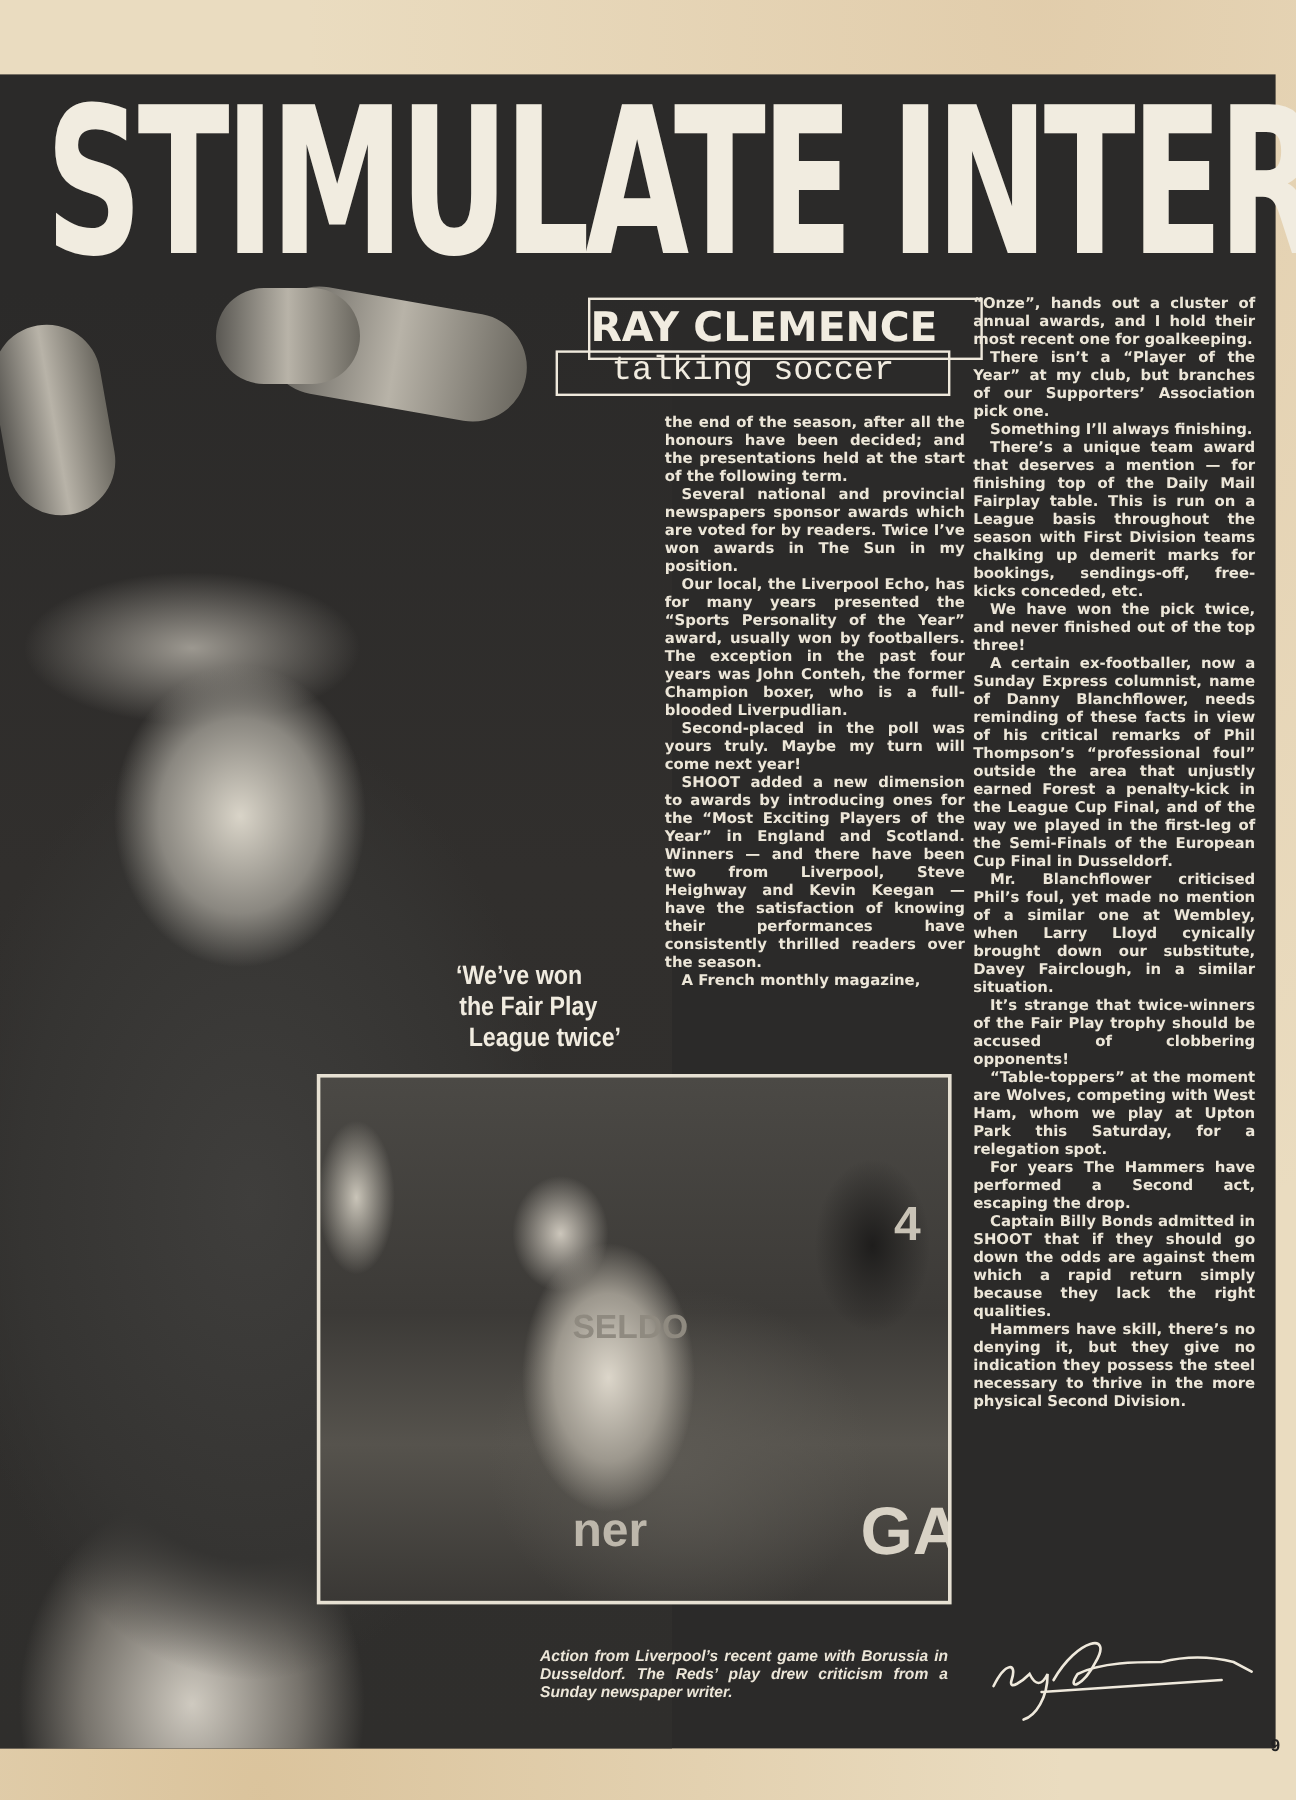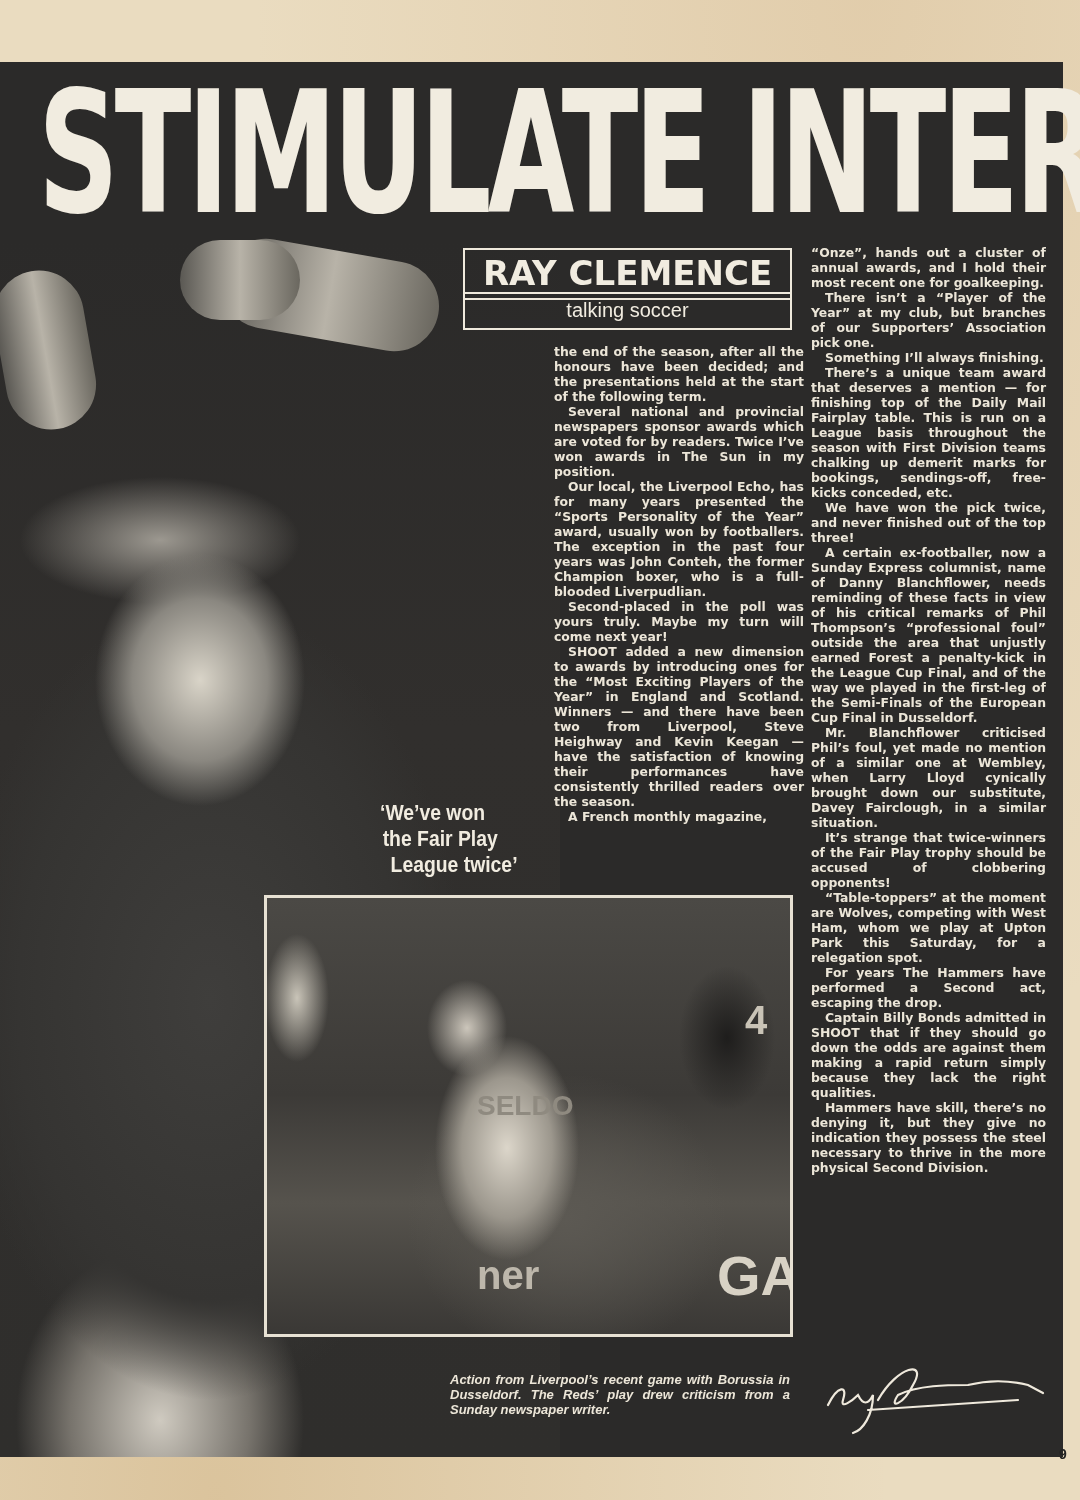--- a/index.html
+++ b/index.html
@@ -41,33 +41,33 @@
     color: #f1ece0; font-weight: bold; font-size: 22px; line-height: 26px;
     font-family: "Liberation Sans", sans-serif;
     transform: scaleX(0.88); transform-origin: left top;
   }
   .photo-quote div { white-space: nowrap; }
   .photo-quote .l1 { margin-left: 0; }
   .photo-quote .l2 { margin-left: 3px; }
   .photo-quote .l3 { margin-left: 12px; }
 
   .byline-box {
-    position: absolute; left: 463px; top: 248px; width: 325px; height: 48px;
-    border: 2px solid #efe9dc; color: #f1ece0; text-align: center;
+    position: absolute; left: 490px; top: 248px; width: 325px; height: 48px;
+    border: 2px solid #efe9dc; color: #f1ece0; text-align: left;
   }
   .byline-name {
     font-family: "DejaVu Sans", sans-serif; font-weight: bold;
     font-size: 34px; line-height: 46px; letter-spacing: 0px;
   }
   .byline-sub-box {
     position: absolute; left: 463px; top: 292px; width: 325px; height: 34px;
     border: 2px solid #efe9dc; color: #f1ece0; text-align: center;
   }
   .byline-sub {
-    font-family: Liberation Sans, sans-serif; font-size: 20px; line-height: 32px;
+    font-family: Liberation Mono, monospace; font-size: 28px; line-height: 32px;
   }
 
   .col {
     position: absolute; color: #ece6d8;
     font-family: "DejaVu Sans", sans-serif; font-weight: bold;
     font-size: 12.4px; line-height: 15px; text-align: justify;
   }
   .col p { margin: 0; text-indent: 14px; }
   .col p.first { text-indent: 0; }
   .col1 { left: 554px; top: 344px; width: 250px; }
@@ -142,21 +142,21 @@
   <p class="first">“Onze”, hands out a cluster of annual awards, and I hold their most recent one for goalkeeping.</p>
   <p>There isn’t a “Player of the Year” at my club, but branches of our Supporters’ Association pick one.</p>
   <p>Something I’ll always finishing.</p>
   <p>There’s a unique team award that deserves a mention — for finishing top of the Daily Mail Fairplay table. This is run on a League basis throughout the season with First Division teams chalking up demerit marks for bookings, sendings-off, free-kicks conceded, etc.</p>
   <p>We have won the pick twice, and never finished out of the top three!</p>
   <p>A certain ex-footballer, now a Sunday Express columnist, name of Danny Blanchflower, needs reminding of these facts in view of his critical remarks of Phil Thompson’s “professional foul” outside the area that unjustly earned Forest a penalty-kick in the League Cup Final, and of the way we played in the first-leg of the Semi-Finals of the European Cup Final in Dusseldorf.</p>
   <p>Mr. Blanchflower criticised Phil’s foul, yet made no mention of a similar one at Wembley, when Larry Lloyd cynically brought down our substitute, Davey Fairclough, in a similar situation.</p>
   <p>It’s strange that twice-winners of the Fair Play trophy should be accused of clobbering opponents!</p>
   <p>“Table-toppers” at the moment are Wolves, competing with West Ham, whom we play at Upton Park this Saturday, for a relegation spot.</p>
   <p>For years The Hammers have performed a Second act, escaping the drop.</p>
-  <p>Captain Billy Bonds admitted in SHOOT that if they should go down the odds are against them making a rapid return simply because they lack the right qualities.</p>
+  <p>Captain Billy Bonds admitted in SHOOT that if they should go down the odds are against them which a rapid return simply because they lack the right qualities.</p>
   <p>Hammers have skill, there’s no denying it, but they give no indication they possess the steel necessary to thrive in the more physical Second Division.</p>
 </div>
 
 <div class="action-photo">
   <div class="banner-text" style="left:210px;top:192px;font-size:28px;color:#8f8a80;">SELDO</div>
   <div class="banner-text" style="left:450px;top:345px;font-size:56px;">GAT</div>
   <div class="banner-text" style="left:210px;top:355px;font-size:40px;color:#bdb7ab;">ner</div>
   <div class="banner-text" style="left:478px;top:100px;font-size:40px;color:#c9c3b6;">4</div>
 </div>
 

